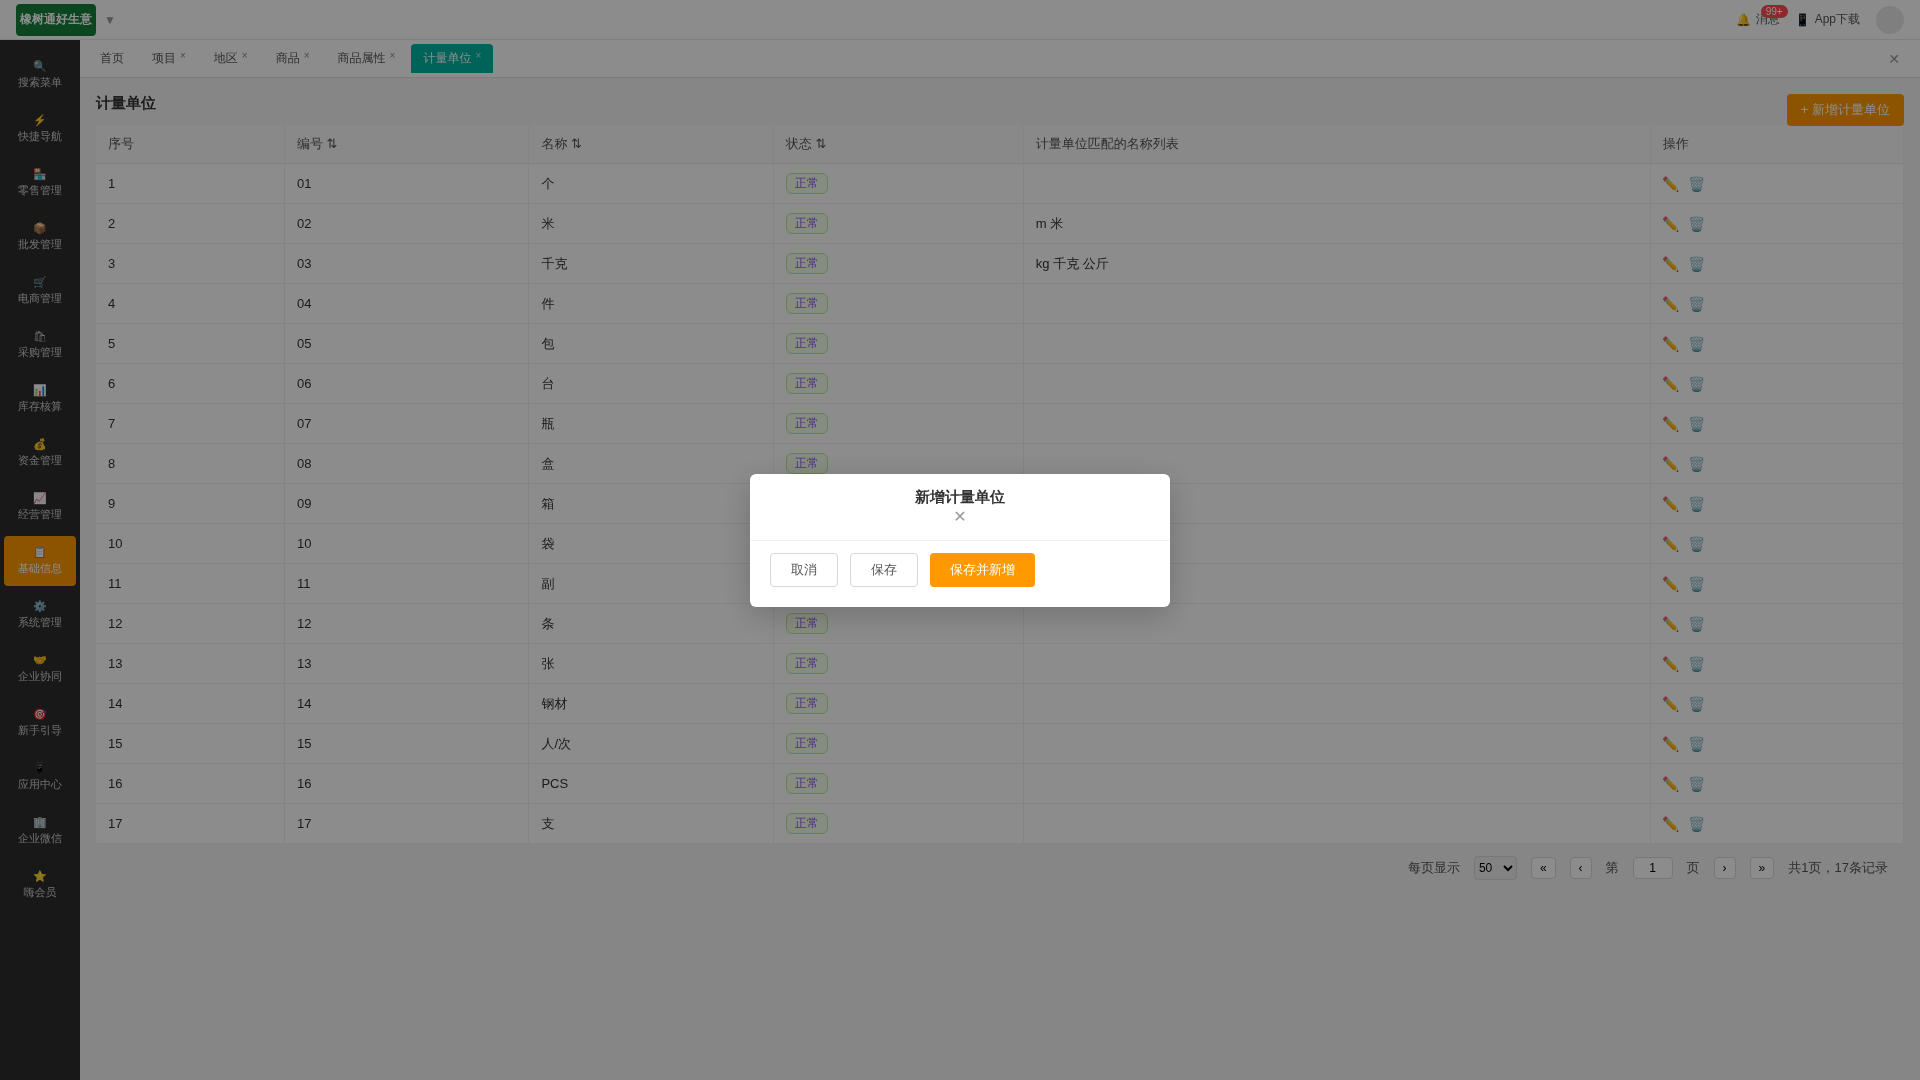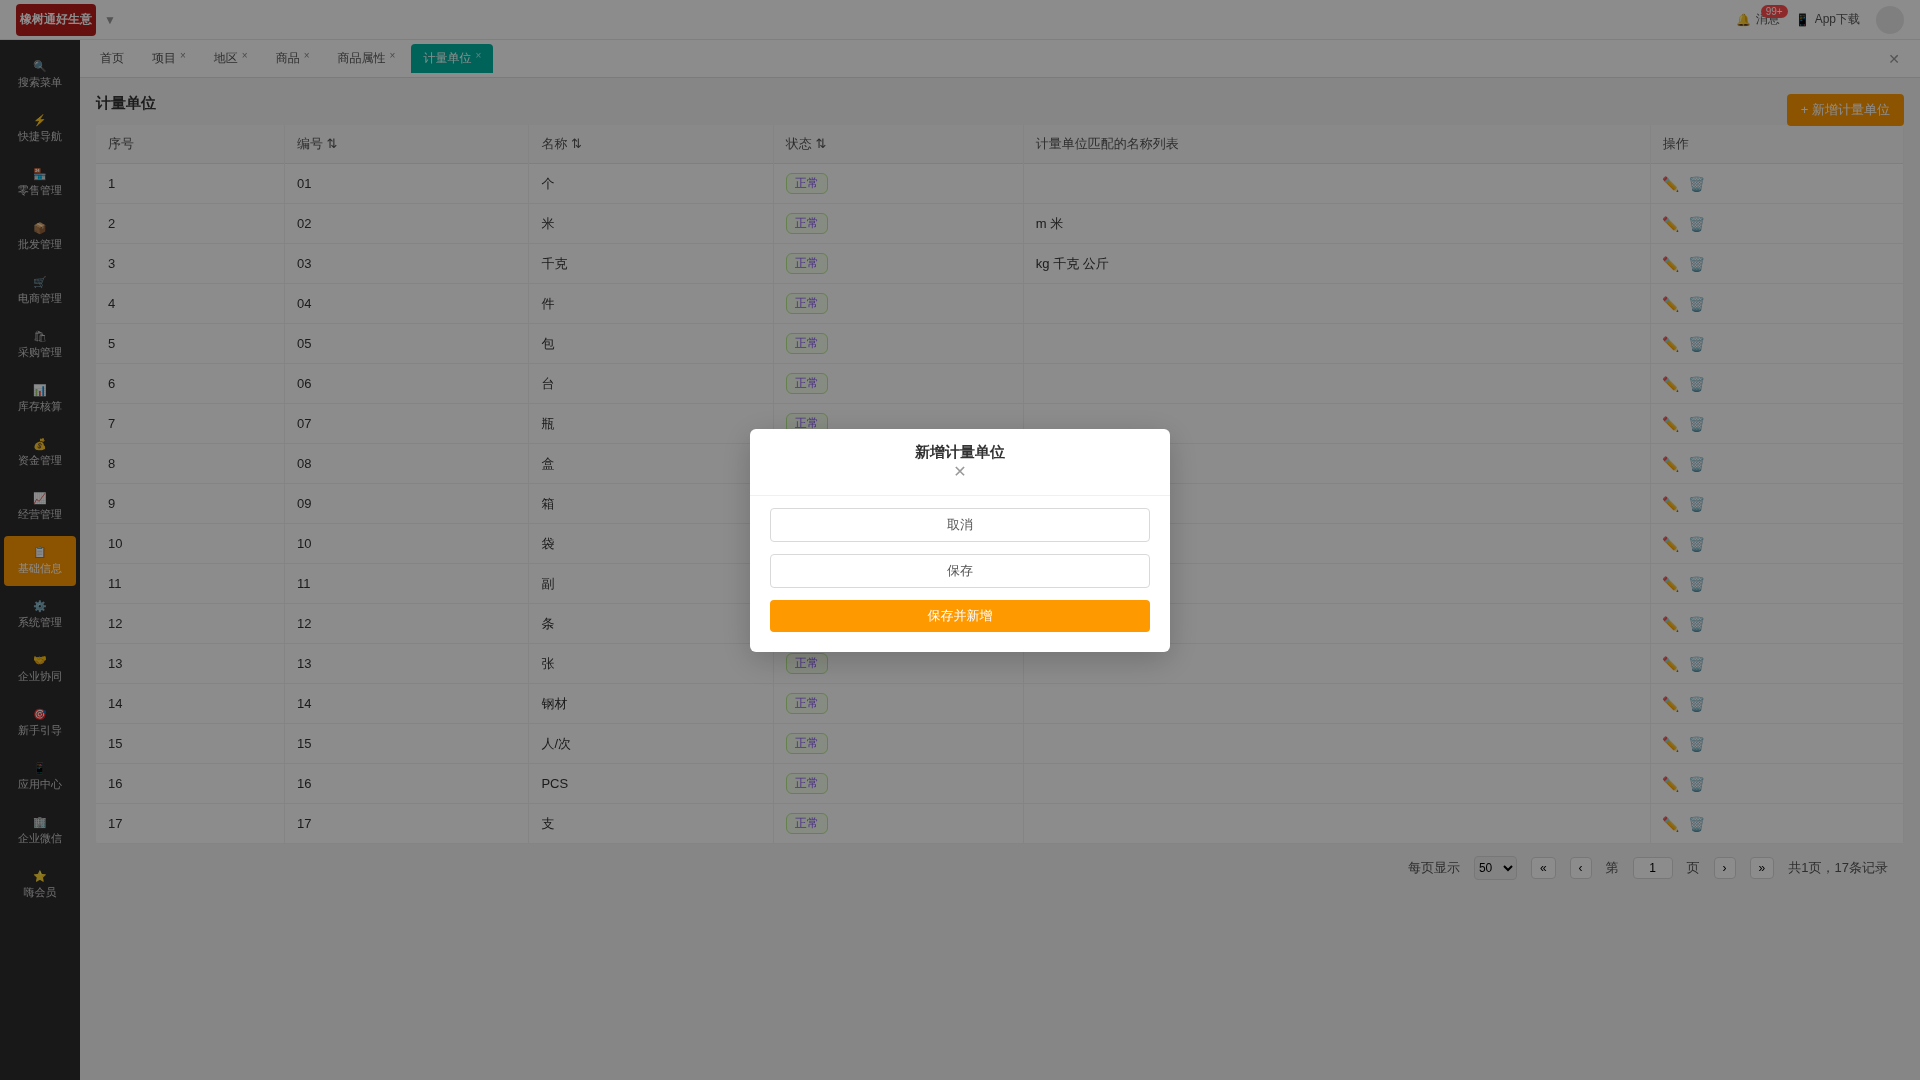--- a/index.html
+++ b/index.html
@@ -16,21 +16,21 @@
       border-bottom: 1px solid #e8e8e8;
     }
     .logo-area {
       display: flex;
       align-items: center;
       gap: 8px;
     }
     .logo-box {
       width: 80px;
       height: 32px;
-      background: #b91c1c;
+      background: #15803d;
       border-radius: 4px;
       display: flex;
       align-items: center;
       justify-content: center;
       color: #fff;
       font-weight: bold;
       font-size: 12px;
     }
     .header-right {
       display: flex;
@@ -304,21 +304,20 @@
     }
     .form-input.focused {
       border-bottom: 2px solid #f90;
     }
     .form-input::placeholder { color: #bbb; font-size: 12px; }
     .modal-footer {
       display: flex;
       justify-content: flex-start;
       gap: 12px;
       padding: 12px 20px 20px;
-      flex-direction: column;
     }
     .btn-cancel {
       border: 1px solid #d9d9d9;
       background: #fff;
       color: #555;
       border-radius: 4px;
       padding: 7px 20px;
       font-size: 13px;
       cursor: pointer;
     }

